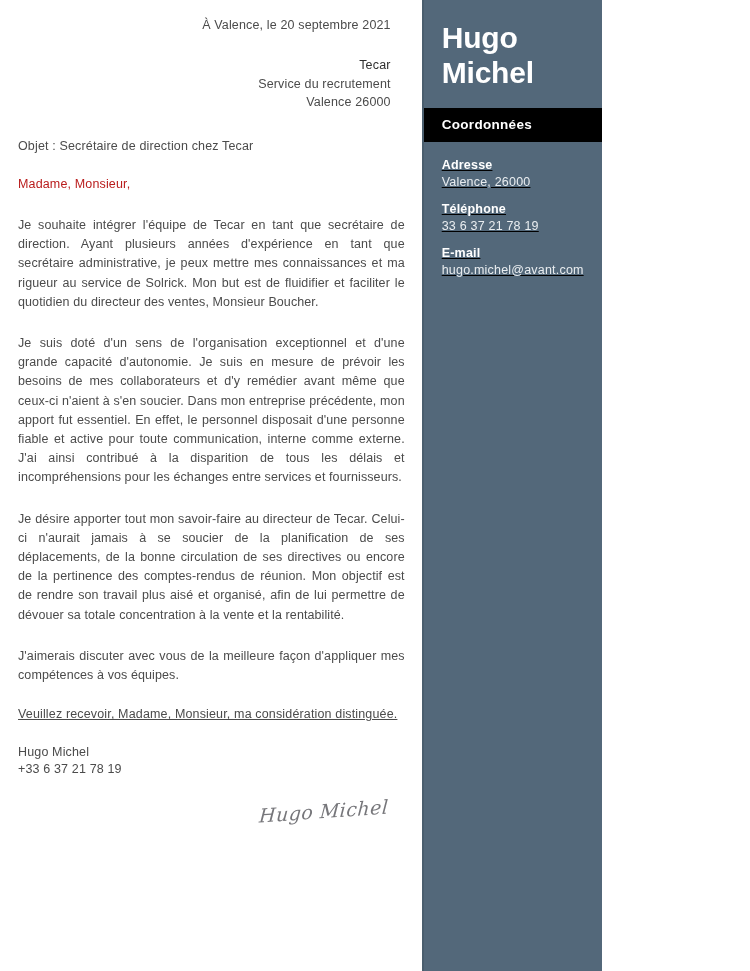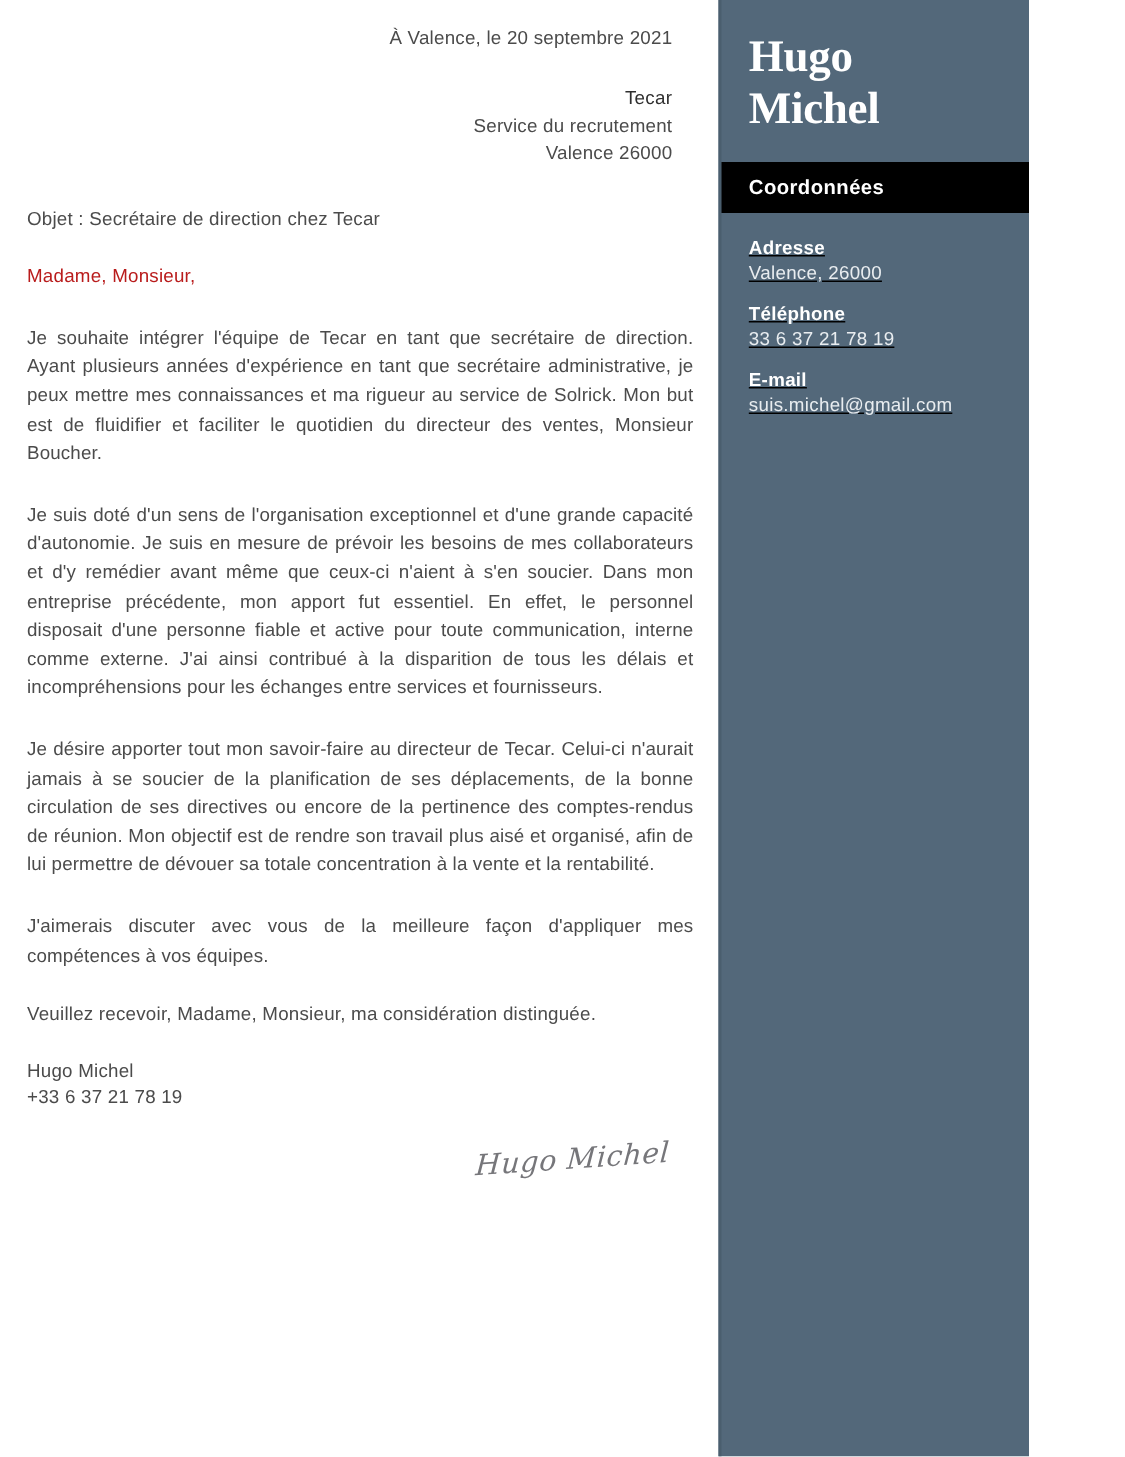--- a/index.html
+++ b/index.html
@@ -8,21 +8,21 @@
     background: #ffffff;
   }
   body {
     width: 750px;
     height: 971px;
     font-family: "Liberation Sans", sans-serif;
     overflow: hidden;
   }
   .page {
     position: relative;
-    width: 686px;
+    width: 602px;
     height: 971px;
     background: #ffffff;
     display: flex;
   }
 
   
   .letter {
     width: 523px;
     height: 971px;
     box-sizing: border-box;
@@ -74,20 +74,21 @@
     line-height: 19.2px;
     text-align: justify;
     margin: 0 0 22px 0;
     letter-spacing: 0.1px;
   }
   .closing {
     font-size: 12.5px;
     color: #4b4b4b;
     margin: 0 0 24px 0;
     letter-spacing: 0.15px;
+    text-decoration: underline;
   }
   .signoff-line {
     font-size: 12.5px;
     color: #4b4b4b;
     margin: 0 0 3px 0;
     letter-spacing: 0.15px;
   }
   .signature-wrap {
     margin-top: 24px;
     padding-right: 16px;
@@ -116,21 +117,20 @@
   }
   .sb-name {
     padding: 20px 18px 0 18px;
   }
   .sb-name-line {
     font-size: 30px;
     font-weight: bold;
     color: #ffffff;
     line-height: 35px;
     letter-spacing: -0.2px;
-    font-family: Liberation Serif, serif;
   }
   .sb-section-bar {
     margin-top: 18px;
     background: #000000;
     padding: 9px 18px 10px 18px;
   }
   .sb-section-title {
     font-size: 13.5px;
     font-weight: bold;
     color: #ffffff;
@@ -211,19 +211,19 @@
         <div class="sb-value">Valence, 26000</div>
       </div>
 
       <div class="sb-field">
         <div class="sb-label">Téléphone</div>
         <div class="sb-value">33 6 37 21 78 19</div>
       </div>
 
       <div class="sb-field">
         <div class="sb-label">E-mail</div>
-        <div class="sb-value">suis.michel@gmail.com</div>
+        <div class="sb-value">hugo.michel@avant.com</div>
       </div>
 
     </div>
   </div>
 
 </div>
 
 </body></html>

